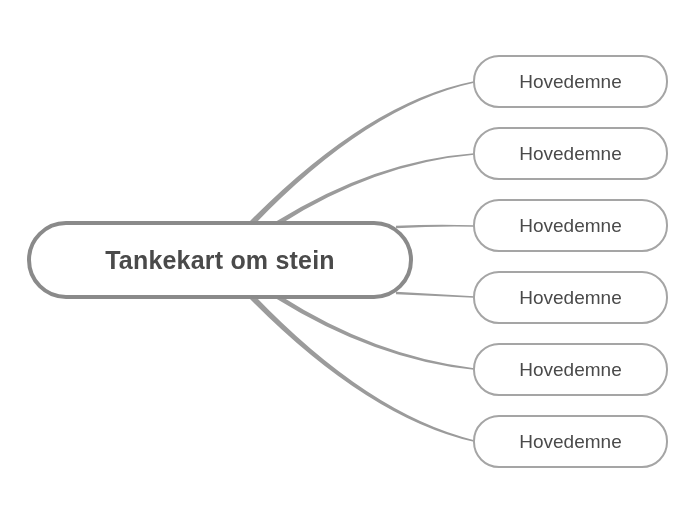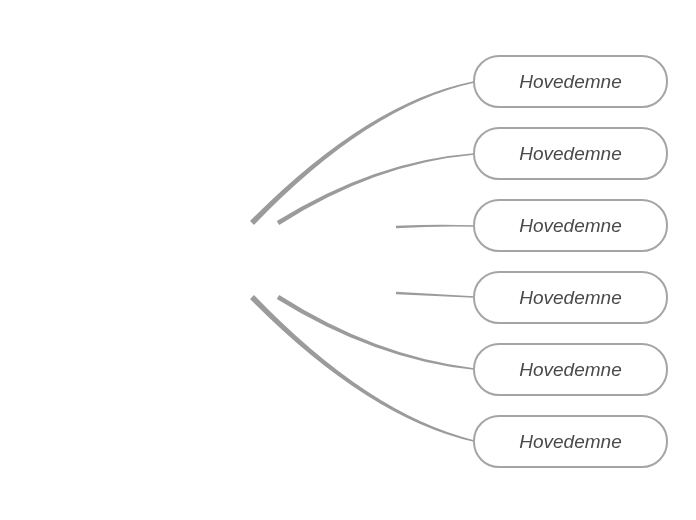--- a/index.html
+++ b/index.html
@@ -47,37 +47,39 @@
     left: 473px;
     width: 195px;
     height: 53px;
     border: 2px solid var(--child-border, #a5a5a5);
     border-radius: 26px;
     font-size: 19px;
     font-weight: normal;
   }
   .node span {
     white-space: nowrap;
-    font-style: italic;
   }
 </style>
 </head>
 <body>
 
 <div class="canvas">
 
   <svg class="connectors" id="connector-svg" viewBox="0 0 696 520" xmlns="http://www.w3.org/2000/svg">
       <path d="M254.0,224.9 Q368.9,105.6 474.2,82.8 L473.8,81.2 Q367.1,102.4 250.0,221.1 Z" fill="#9b9b9b"></path>
       <path d="M279.2,224.9 Q375.5,163.4 474.1,154.8 L473.9,153.2 Q374.5,160.6 276.8,221.1 Z" fill="#9b9b9b"></path>
       <path d="M396.1,228.3 Q436.0,226.0 474.0,226.8 L474.0,225.2 Q436.0,224.0 395.9,225.7 Z" fill="#9b9b9b"></path>
       <path d="M395.9,294.3 Q435.9,296.0 474.0,297.8 L474.0,296.2 Q436.1,294.0 396.1,291.7 Z" fill="#9b9b9b"></path>
       <path d="M276.8,298.9 Q374.5,359.4 473.9,369.8 L474.1,368.2 Q375.5,356.6 279.2,295.1 Z" fill="#9b9b9b"></path>
       <path d="M250.0,298.9 Q367.1,417.5 473.8,441.8 L474.2,440.2 Q368.9,414.5 254.0,295.1 Z" fill="#9b9b9b"></path>
     </svg>
 
+  <div class="node root">
+    <span>Tankekart om stein</span>
+  </div>
 
   <div class="node child" style="top:55px">
     <span>Hovedemne</span>
   </div>
   <div class="node child" style="top:127px">
     <span>Hovedemne</span>
   </div>
   <div class="node child" style="top:199px">
     <span>Hovedemne</span>
   </div>

